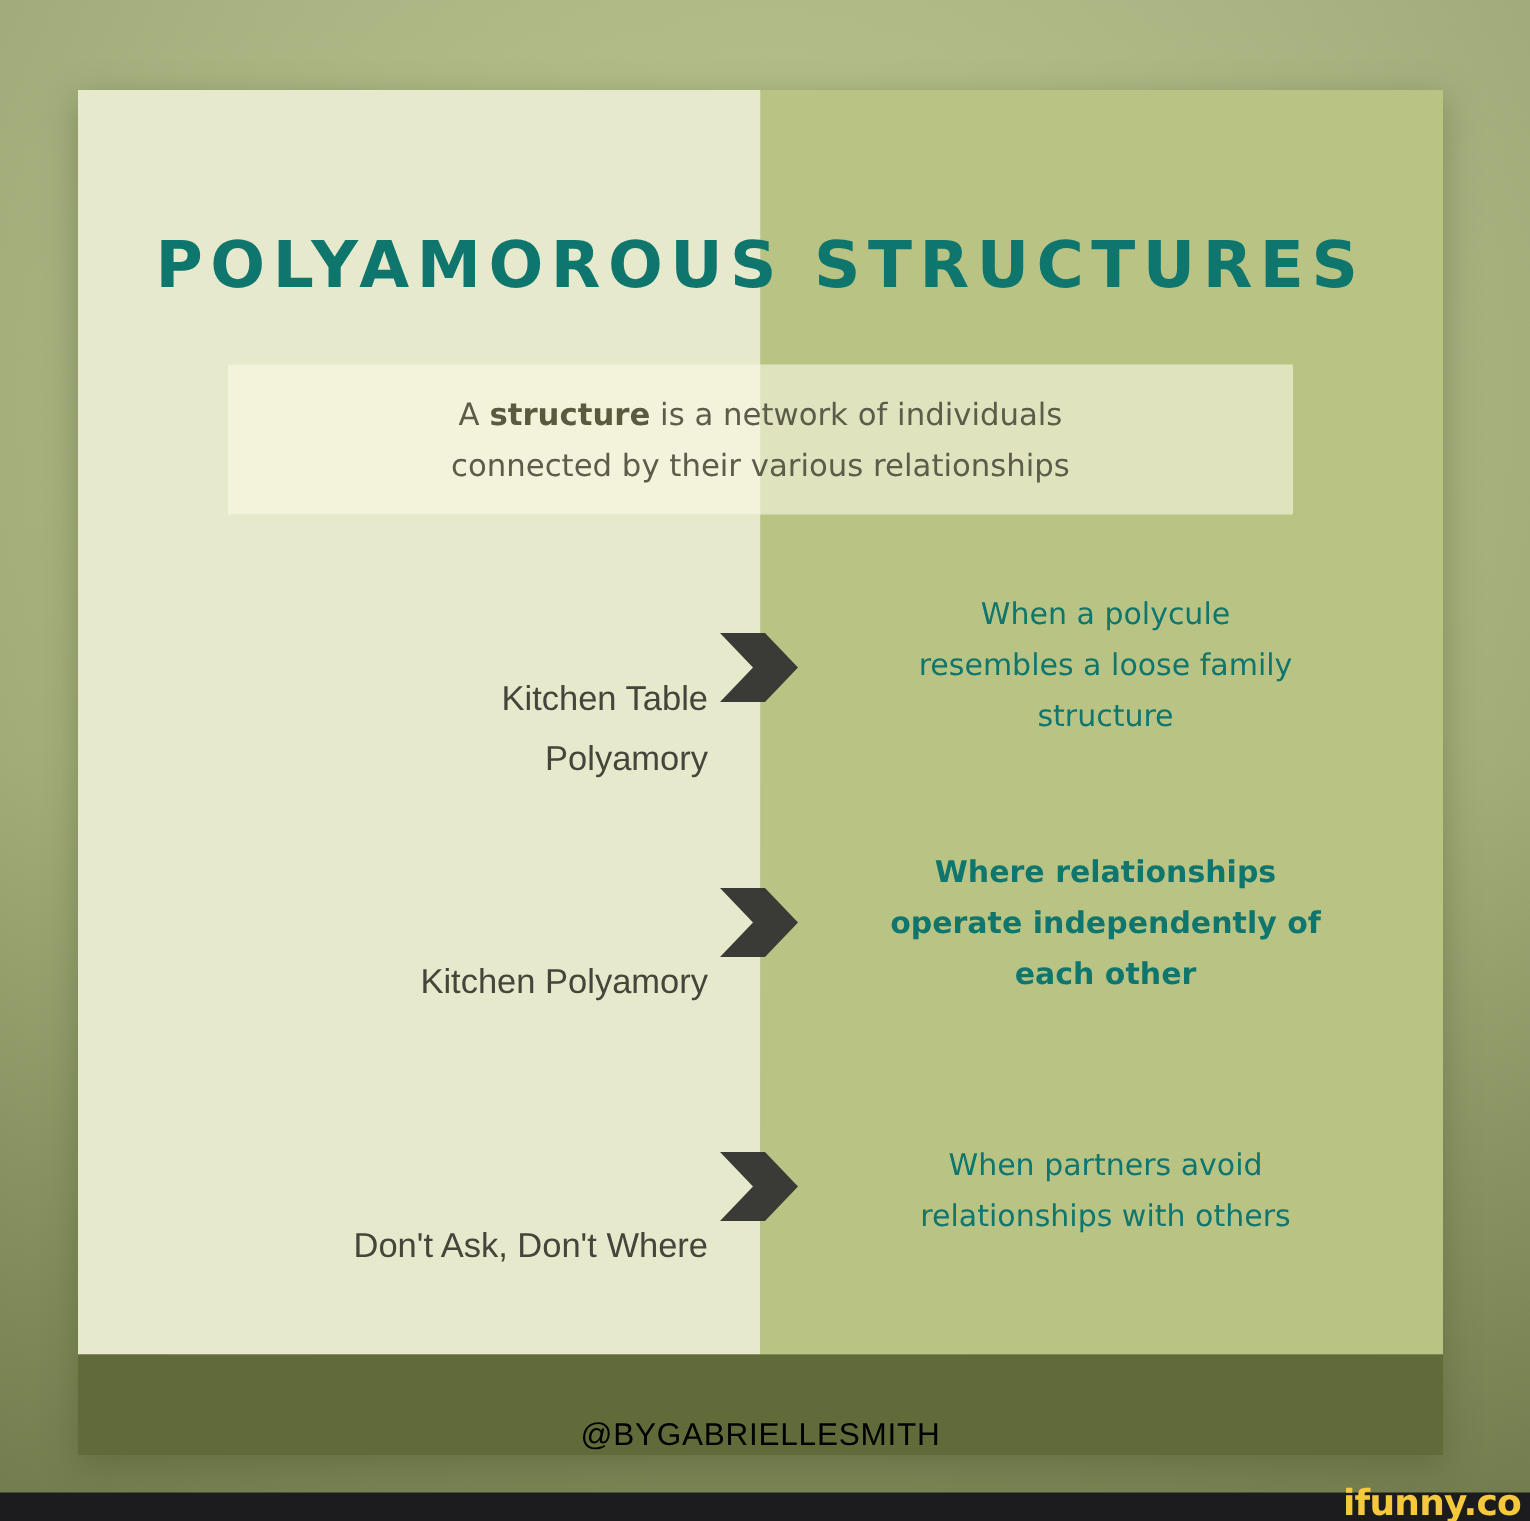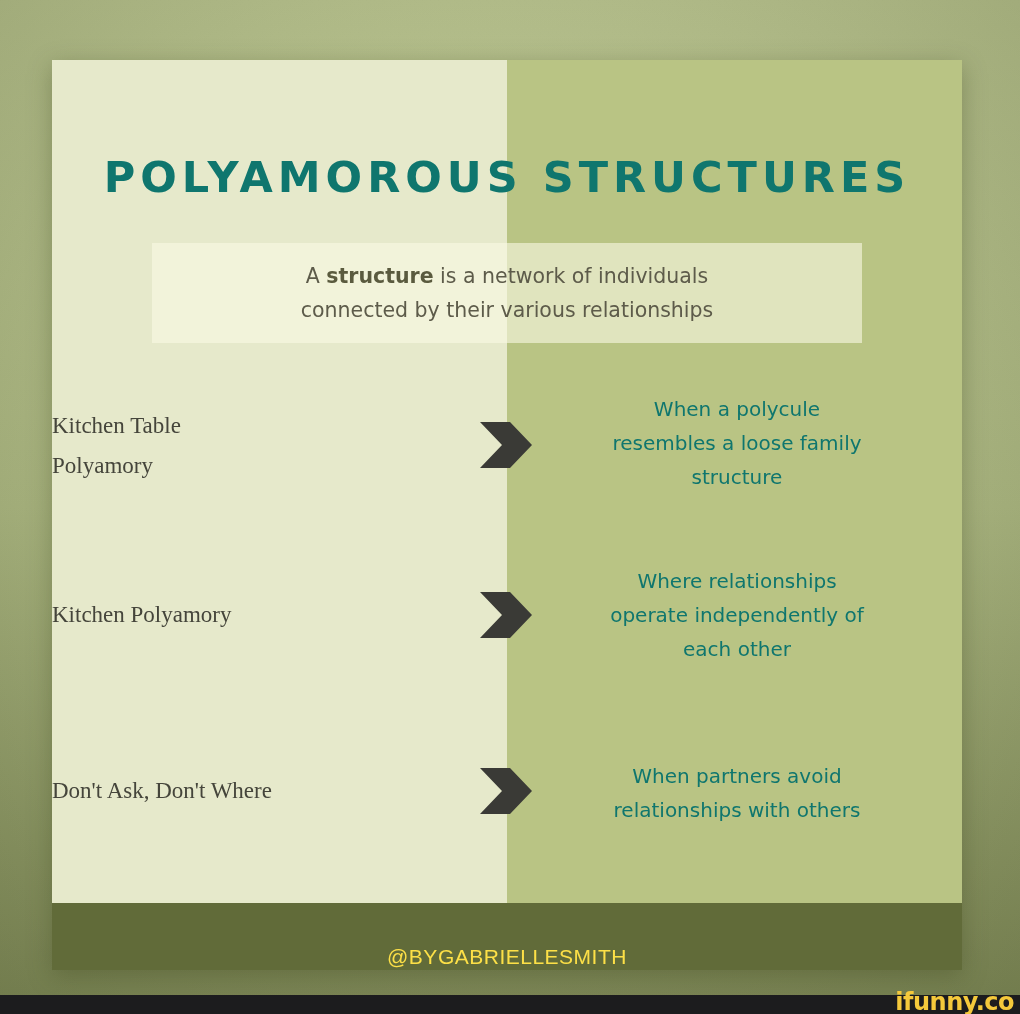--- a/index.html
+++ b/index.html
@@ -5,29 +5,29 @@
   html,body{margin:0;padding:0;}
   body{width:1020px;height:1014px;position:relative;overflow:hidden;
     background:linear-gradient(180deg,#b8c28f 0%,#a7b27e 50%,#7c8656 100%);
     font-family:"DejaVu Sans","Liberation Sans",sans-serif;}
   .vignette{position:absolute;inset:0;background:radial-gradient(ellipse at center, rgba(0,0,0,0) 55%, rgba(60,70,30,0.18) 100%);pointer-events:none;}
   .card{position:absolute;left:52px;top:60px;width:910px;height:910px;box-shadow:0 6px 22px rgba(60,70,30,0.35);}
   .left{position:absolute;left:0;top:0;width:455px;height:843px;background:#e6e9cb;}
   .right{position:absolute;left:455px;top:0;width:455px;height:843px;background:#b9c484;}
   .footer{position:absolute;left:0;top:843px;width:910px;height:67px;background:#616b39;
     display:flex;align-items:center;justify-content:center;}
-  .footer span{color:#fde047;font-size:21px;letter-spacing:0.5px;font-family:"Liberation Sans",sans-serif;margin-top:40px;}
+  .footer span{color:#000000;font-size:21px;letter-spacing:0.5px;font-family:"Liberation Sans",sans-serif;margin-top:40px;}
   .title{position:absolute;left:0;top:92px;width:910px;text-align:center;
     font-size:43px;font-weight:bold;letter-spacing:5px;color:#0f766e;font-family:"DejaVu Sans",sans-serif;}
   .intro{position:absolute;left:100px;top:183px;width:710px;height:100px;
     background:rgba(250,250,228,0.6);display:flex;flex-direction:column;align-items:center;justify-content:center;
     color:#5d5b4a;font-size:20.5px;line-height:34px;font-family:"DejaVu Sans",sans-serif;}
   .intro b{color:#5a5a3e;}
   .row{position:absolute;left:0;width:910px;}
-  .term{position:absolute;left:0;width:420px;text-align:left;color:#45453b;font-size:23px;line-height:40px;font-family:Liberation Serif, serif;}
+  .term{position:absolute;left:0;width:420px;text-align:right;color:#45453b;font-size:23px;line-height:40px;font-family:Liberation Sans, sans-serif;margin-top:39px;}
   .chev{position:absolute;left:428px;width:52px;height:46px;}
   .desc{position:absolute;left:485px;width:400px;text-align:center;color:#0f766e;font-size:20px;line-height:34px;font-family:"DejaVu Sans",sans-serif;}
   .bar{position:absolute;left:0;top:995px;width:1020px;height:19px;background:#1c1c1e;}
   .ifunny{position:absolute;right:6px;top:988px;color:#f5c93b;font-weight:bold;font-size:24px;font-family:"DejaVu Sans",sans-serif;letter-spacing:-0.5px;}
 </style>
 </head>
 <body>
 
 <div class="vignette"></div>
 
@@ -59,21 +59,21 @@
     </div>
   </div>
 
   <div class="row" style="top:510px;">
     <div class="term" style="top:25px;">
       <div>Kitchen Polyamory</div>
     </div>
     <svg class="chev" style="top:22px;" viewBox="0 0 52 46">
       <polygon points="0,0 30,0 52,23 30,46 0,46 22,23" fill="#3a3a36"></polygon>
     </svg>
-    <div class="desc" style="top:-6px;">
+    <div class="desc" style="top:-6px;font-weight:bold;">
       <div>Where relationships</div>
       <div>operate independently of</div>
       <div>each other</div>
     </div>
   </div>
 
   <div class="row" style="top:680px;">
     <div class="term" style="top:31px;">
       <div>Don't Ask, Don't Where</div>
     </div>

